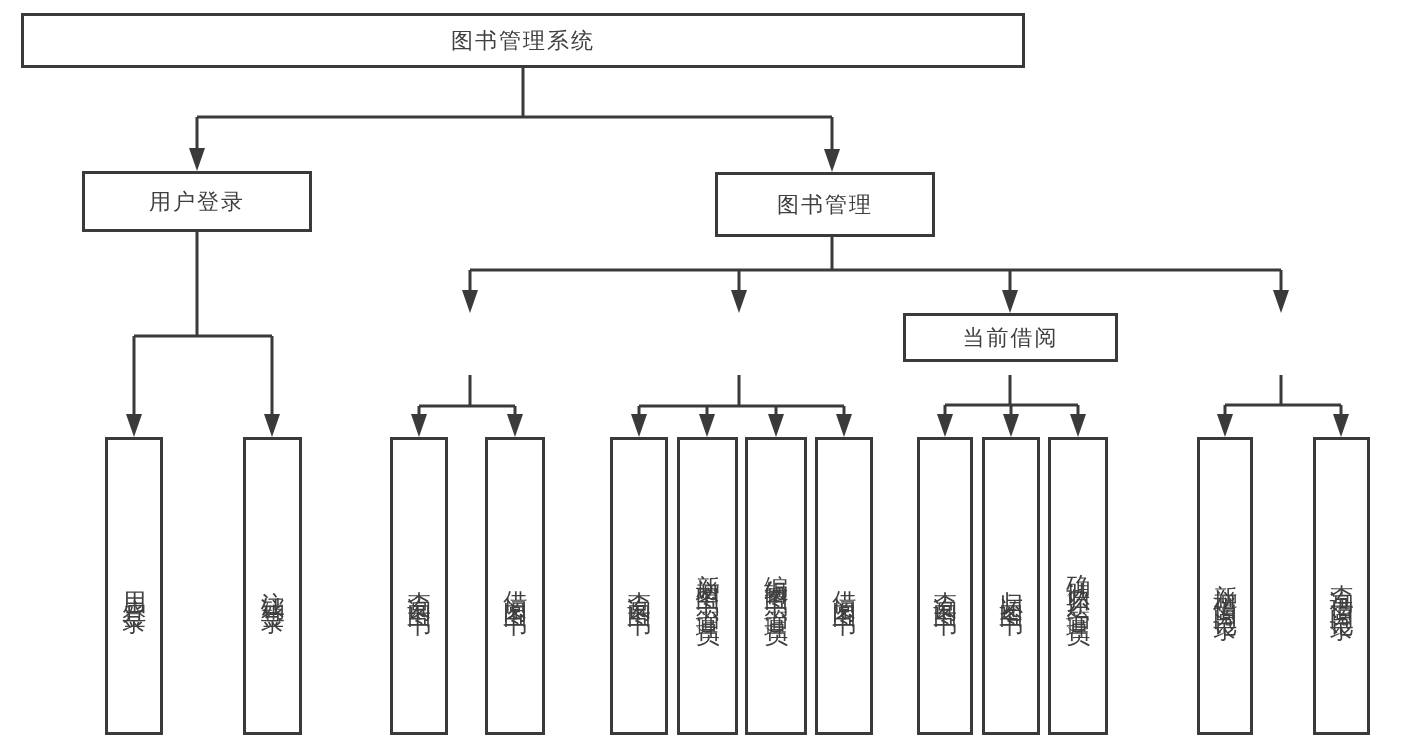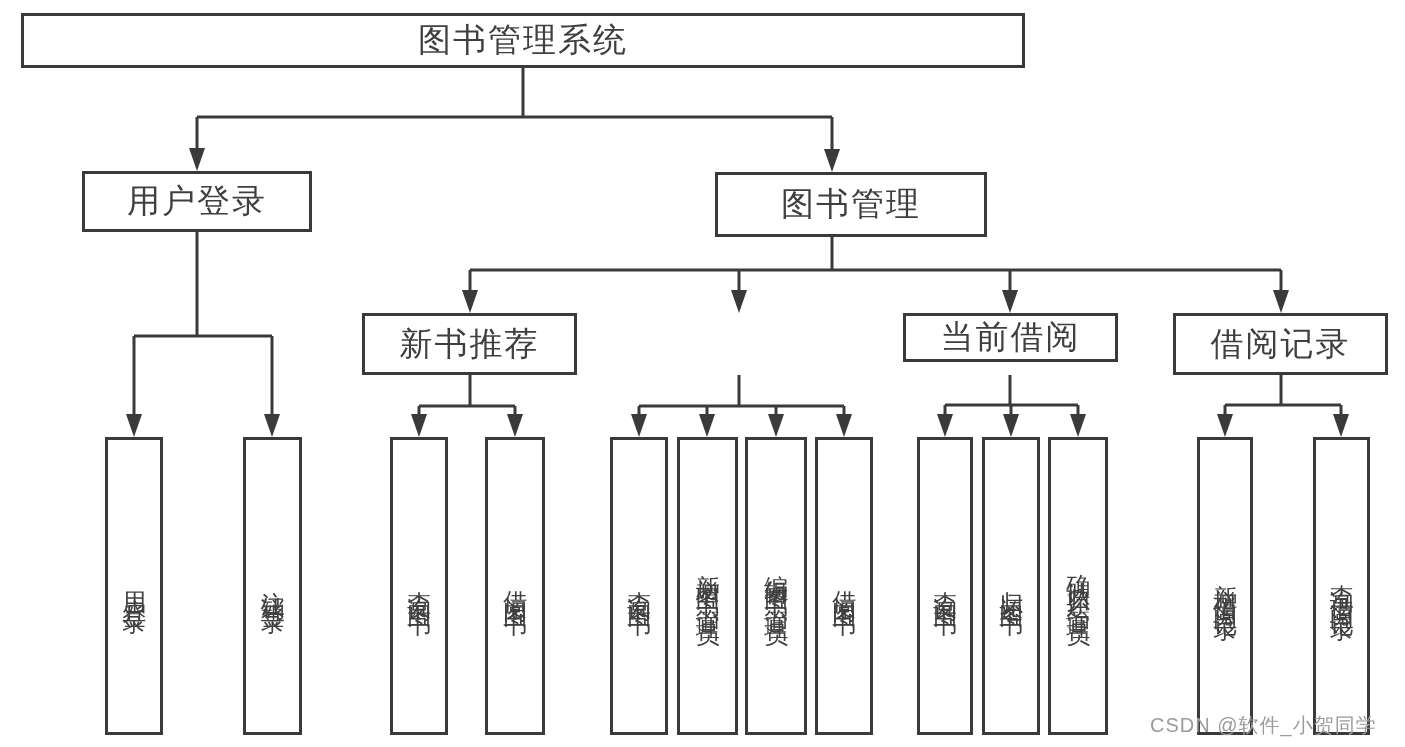--- a/index.html
+++ b/index.html
@@ -36,21 +36,21 @@
     position: absolute;
     box-sizing: border-box;
     border: 3px solid var(--line);
     background: var(--background);
     display: flex;
     align-items: center;
     justify-content: center;
     z-index: 1;
   }
   .hlabel {
-    font-size: 33px;
+    font-size: 22px;
     letter-spacing: 2px;
     white-space: nowrap;
     color: var(--text);
   }
   .vlabel {
     writing-mode: vertical-rl;
     font-size: 24px;
     letter-spacing: 7px;
     line-height: 1.1;
     color: var(--text);
@@ -121,32 +121,26 @@
     </g>
   </svg>
 
   <div class="node" style="left:21px; top:13px; width:1004px; height:55px;">
     <span class="hlabel">图书管理系统</span>
   </div>
 
   <div class="node" style="left:82px; top:171px; width:230px; height:61px;">
     <span class="hlabel">用户登录</span>
   </div>
-  <div class="node" style="left:715px; top:172px; width:272px; height:65px;">
+  <div class="node" style="left:715px; top:172px; width:220px; height:65px;">
     <span class="hlabel">图书管理</span>
   </div>
 
-  <div class="node" style="left:362px; top:313px; width:215px; height:62px;">
-    <span class="hlabel">新书推荐</span>
-  </div>
   <div class="node" style="left:903px; top:313px; width:215px; height:49px;">
     <span class="hlabel">当前借阅</span>
-  </div>
-  <div class="node" style="left:1173px; top:313px; width:215px; height:62px;">
-    <span class="hlabel">借阅记录</span>
   </div>
 
   <div class="node" style="left:105px; top:437px; width:58px; height:298px;">
     <span class="vlabel">用户登录</span>
   </div>
   <div class="node" style="left:243px; top:437px; width:59px; height:298px;">
     <span class="vlabel">注销登录</span>
   </div>
 
   <div class="node" style="left:390px; top:437px; width:58px; height:298px;">
@@ -179,15 +173,14 @@
     <span class="vlabel">确认归还（管理员）</span>
   </div>
 
   <div class="node" style="left:1197px; top:437px; width:56px; height:298px;">
     <span class="vlabel">新增借阅记录</span>
   </div>
   <div class="node" style="left:1313px; top:437px; width:57px; height:298px;">
     <span class="vlabel">查询借阅记录</span>
   </div>
 
-  <div class="watermark">CSDN @软件_小贺同学</div>
 
 </div>
 
 </body></html>

